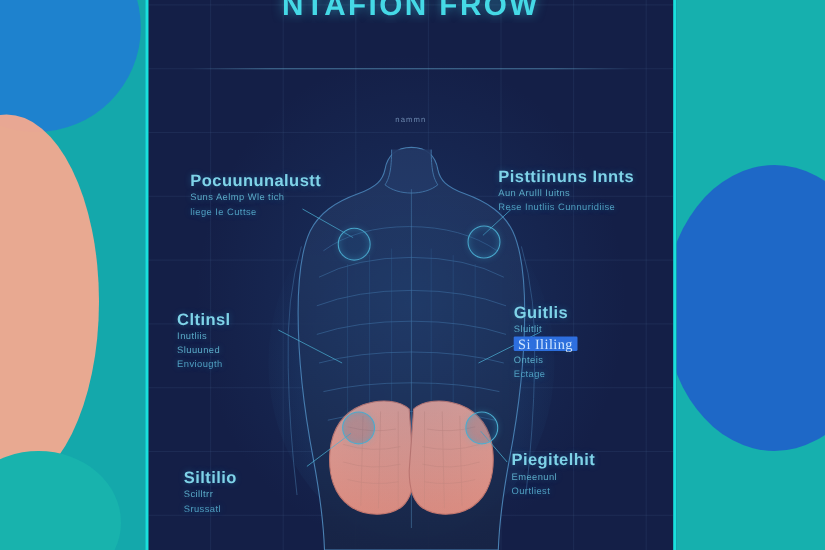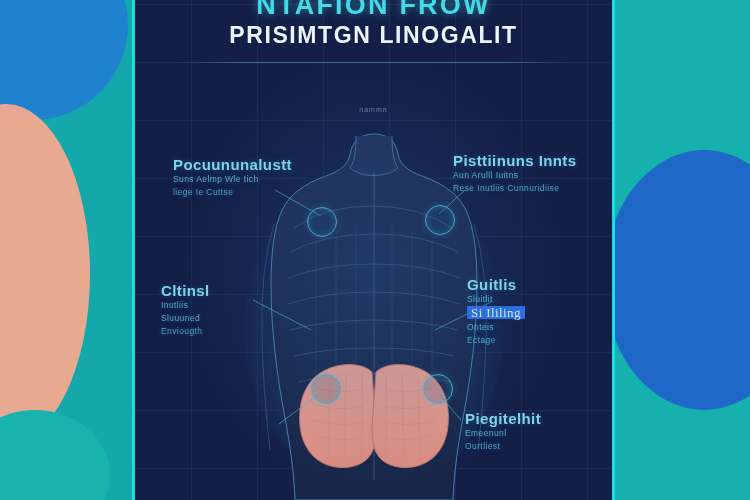--- a/index.html
+++ b/index.html
@@ -311,21 +311,20 @@
     </svg>
 
     <div class="ring ring-a"></div>
     <div class="ring ring-b"></div>
     <div class="ring ring-c"></div>
     <div class="ring ring-d"></div>
 
     <div class="vignette"></div>
 
     <div class="title-main">NTAFION FROW</div>
-    <div class="title-sub">PRISIMTGN LINOGALIT</div>
     <div class="title-rule"></div>
     <div class="caption-top">nammn</div>
 
     <div class="anno anno-a">
       <span class="hl">Pocuununalustt</span>
       <span class="l2">Suns Aelmp Wle tich</span>
       <span class="l3">liege Ie Cuttse</span>
     </div>
 
     <div class="anno anno-b right">
@@ -342,20 +341,25 @@
     </div>
 
     <div class="anno anno-d right">
       <span class="hl">Guitlis</span>
       <span class="l2">Sluitlit</span>
       <span class="anno-blue-chip">Si Ililing</span>
       <span class="l2">Onteis</span>
       <span class="l3">Ectage</span>
     </div>
 
+    <div class="anno anno-e">
+      <span class="hl">Siltilio</span>
+      <span class="l2">Scilltrr</span>
+      <span class="l3">Srussatl</span>
+    </div>
 
     <div class="anno anno-f right">
       <span class="hl">Piegitelhit</span>
       <span class="l2">Emeenunl</span>
       <span class="l3">Ourtliest</span>
     </div>
 
   </div>
 </div>
 

